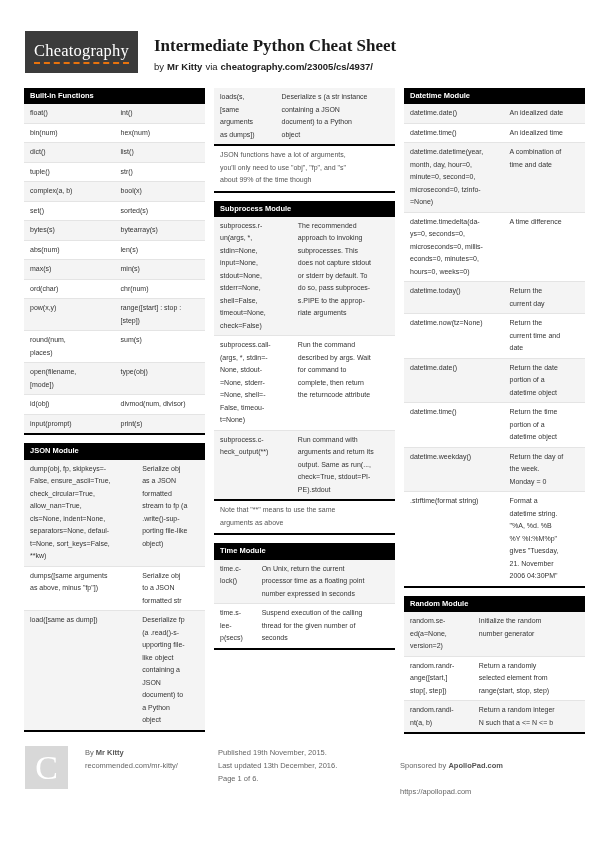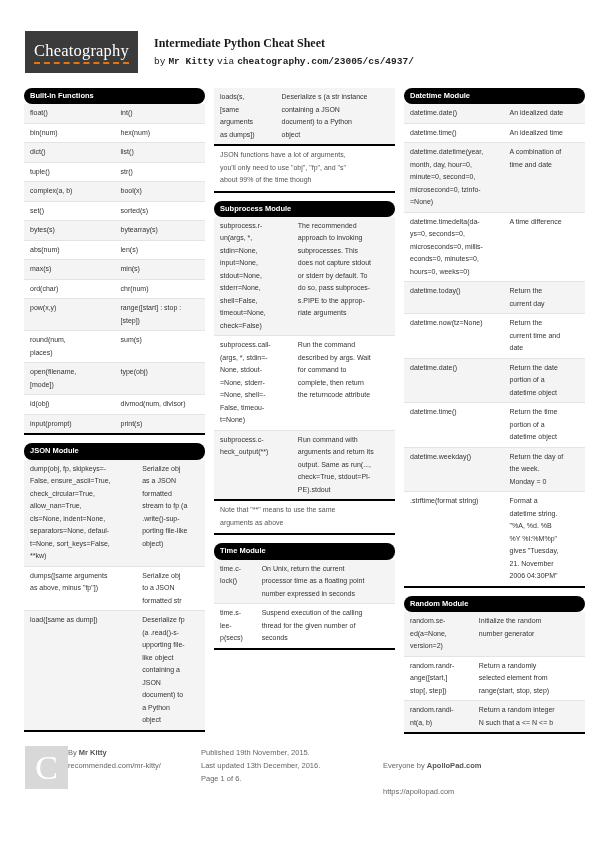--- a/index.html
+++ b/index.html
@@ -5,44 +5,44 @@
   * { margin:0; padding:0; box-sizing:border-box; }
   html,body { width:600px; height:849px; background:#fff; }
   body { font-family:"Liberation Sans", sans-serif; position:relative; color:#333; }
 
   
   .header { position:absolute; top:31px; left:25px; display:flex; }
   .logo-box { width:113px; height:42px; background:#3b3b3b; display:flex; align-items:center; justify-content:center; }
   .logo-text { font-family:"Liberation Serif", serif; color:#fff; font-size:16.5px; letter-spacing:.2px;
                border-bottom:2px dashed #e8720c; padding-bottom:1px; }
   .title-block { margin-left:16px; padding-top:5px; }
-  .page-title { font-family:"Liberation Serif", serif; font-weight:bold; font-size:12px; color:#1a1a1a; }
-  .page-subtitle { font-family:Liberation Mono, monospace; font-size:9.5px; color:#222; margin-top:5px; }
+  .page-title { font-family:"Liberation Serif", serif; font-weight:bold; font-size:17px; color:#1a1a1a; }
+  .page-subtitle { font-family:Liberation Sans, sans-serif; font-size:9.5px; color:#222; margin-top:5px; }
   .page-subtitle span { margin-right:3px; }
   .bold { font-weight:bold; }
 
   
   .main { position:absolute; top:88px; left:24px; right:15px; display:flex; gap:9px; align-items:flex-start; }
   .col { flex:1 1 0; min-width:0; display:flex; flex-direction:column; gap:8px; }
   .card { width:100%; border-bottom:2px solid #000; }
-  .card-header { background:#000; color:#fff; font-size:7.5px; font-weight:bold; padding:4px 6px; line-height:1.1;border-radius:8px; }
+  .card-header { background:#000; color:#fff; font-size:7.5px; font-weight:bold; padding:4px 6px; line-height:1.1; }
   .row { display:flex; align-items:stretch; }
   .rows .row:nth-child(odd) { background:#f4f4f4; }
   .rows .row + .row { border-top:1px solid #e4e4e4; }
   .cell { font-size:7px; line-height:12.5px; padding:3px 6px; white-space:pre-line;
           word-wrap:break-word; overflow-wrap:break-word; color:#333; }
   .note { border-top:2px solid #000; font-size:7px; line-height:12.5px; color:#555;
           padding:3px 6px 4px 6px; white-space:pre-line; background:#fff; }
 
   
   .footer { position:absolute; top:746px; left:25px; right:15px; display:flex; align-items:flex-start; }
   .c-logo { width:43px; height:43px; background:#d8d8d8; color:#fff; font-family:"Liberation Serif", serif;
             font-size:34px; display:flex; align-items:center; justify-content:center; flex:0 0 43px; }
   .f-col { font-size:7.5px; line-height:13px; color:#666; }
-  .f-col1 { width:133px; }
+  .f-col1 { margin-left:17px; width:133px; }
   .f-col2 { width:182px; }
   .f-col3 { flex:1; white-space:pre-line; }
   .f-bold { font-weight:bold; color:#555; }
 </style>
 </head>
 <body>
 
 <div class="header">
   <div class="logo-box">
     <span class="logo-text">Cheatography</span>
@@ -359,16 +359,16 @@
   <div class="f-col f-col1">
     <div><span>By</span> <span class="f-bold">Mr Kitty</span></div>
     <div>recommended.com/mr-kitty/</div>
   </div>
   <div class="f-col f-col2">
     <div>Published 19th November, 2015.</div>
     <div>Last updated 13th December, 2016.</div>
     <div>Page 1 of 6.</div>
   </div>
   <div class="f-col f-col3">
-    <div><span>Everyone by</span> <span class="f-bold">ApolloPad.com</span></div>
+    <div><span>Sponsored by</span> <span class="f-bold">ApolloPad.com</span></div>
     <div>https://apollopad.com</div>
   </div>
 </div>
 
 </body></html>

